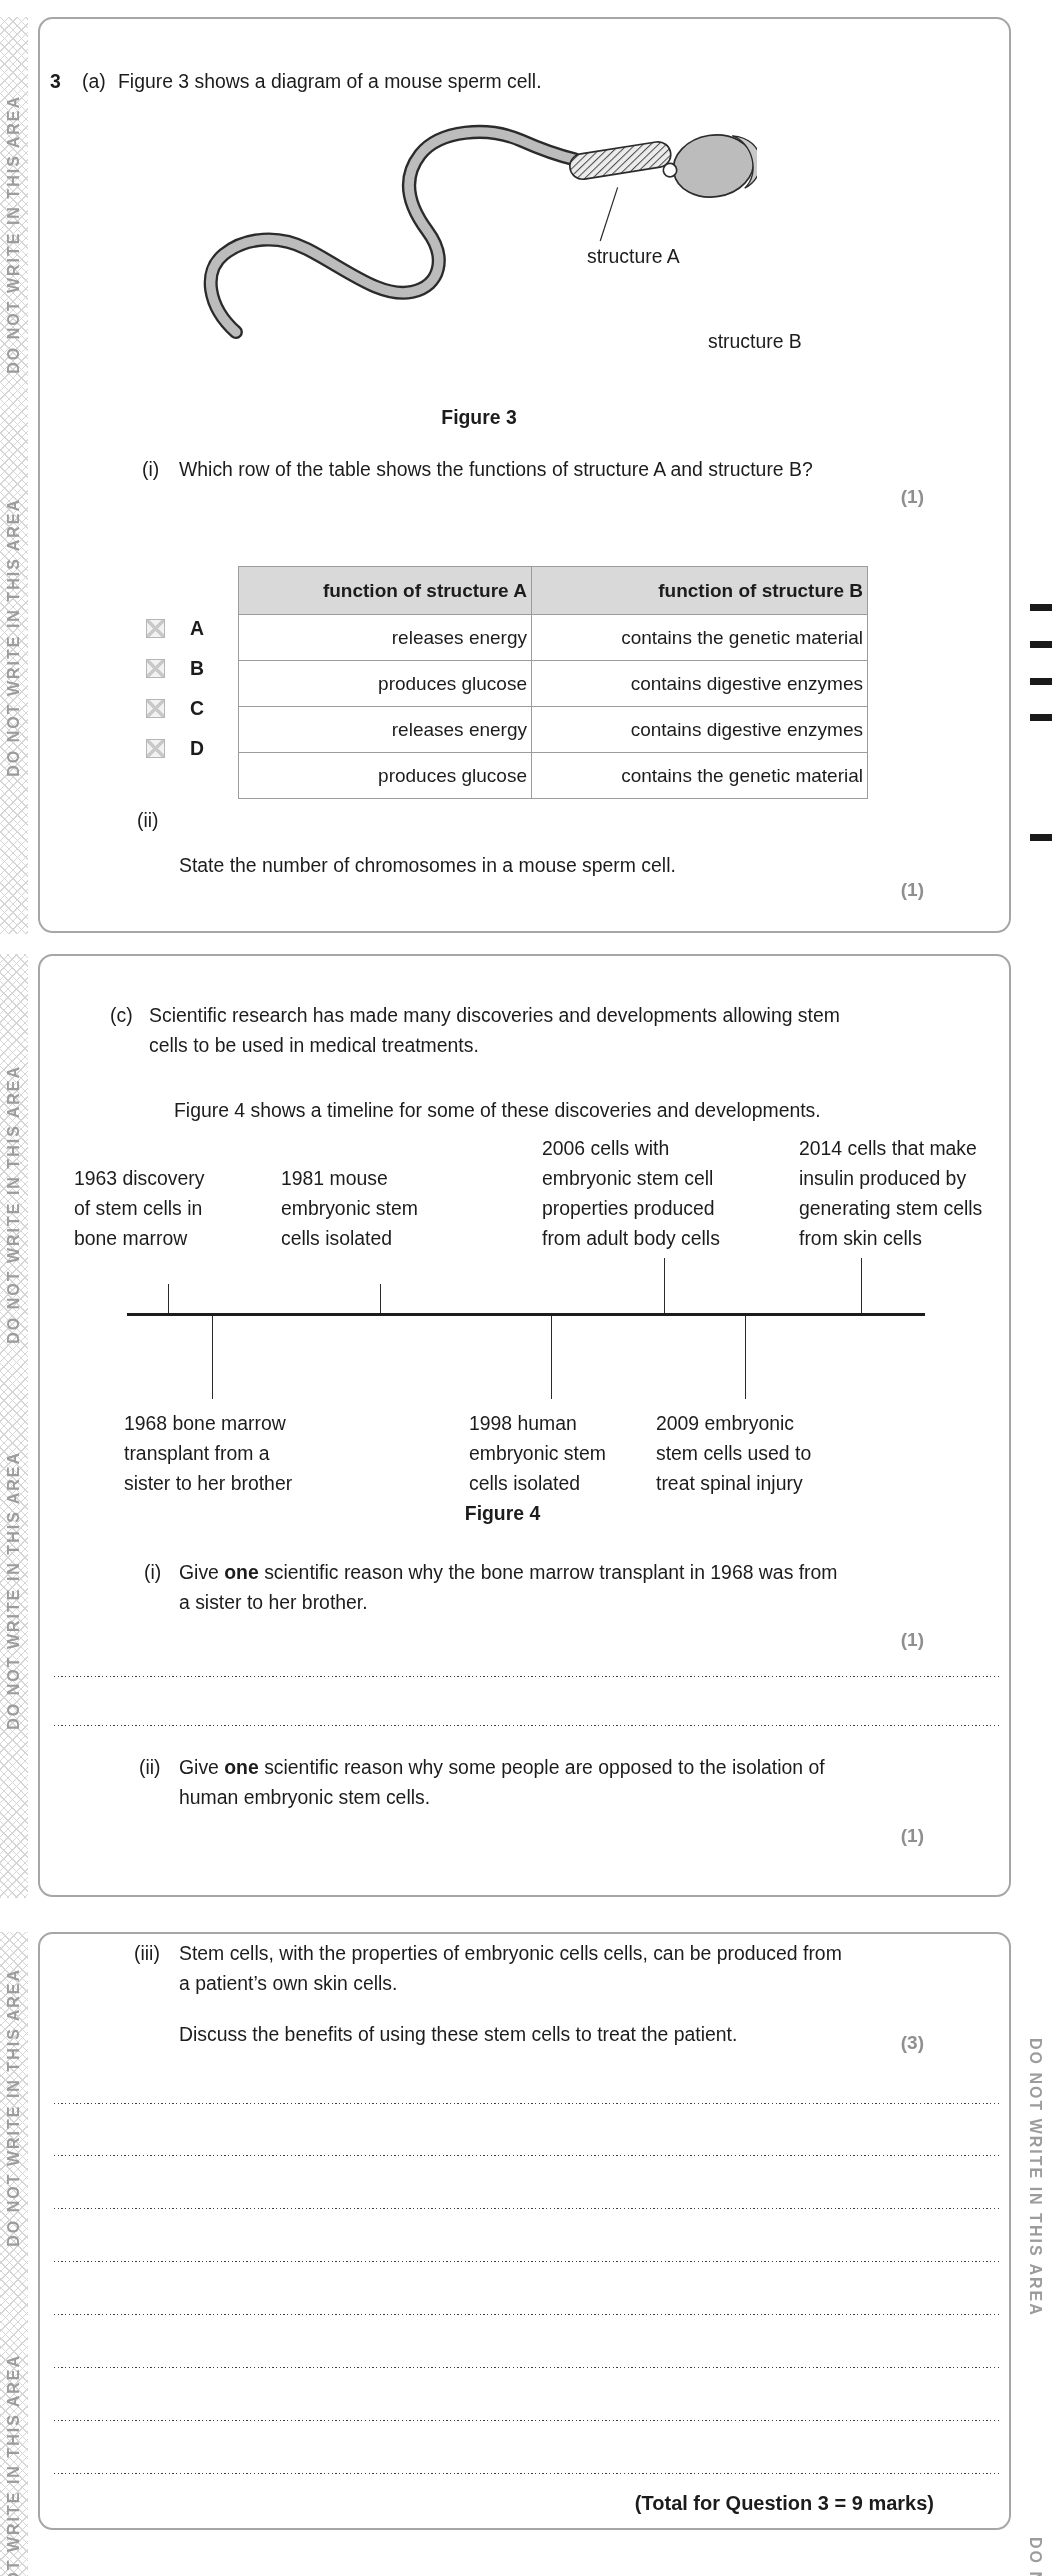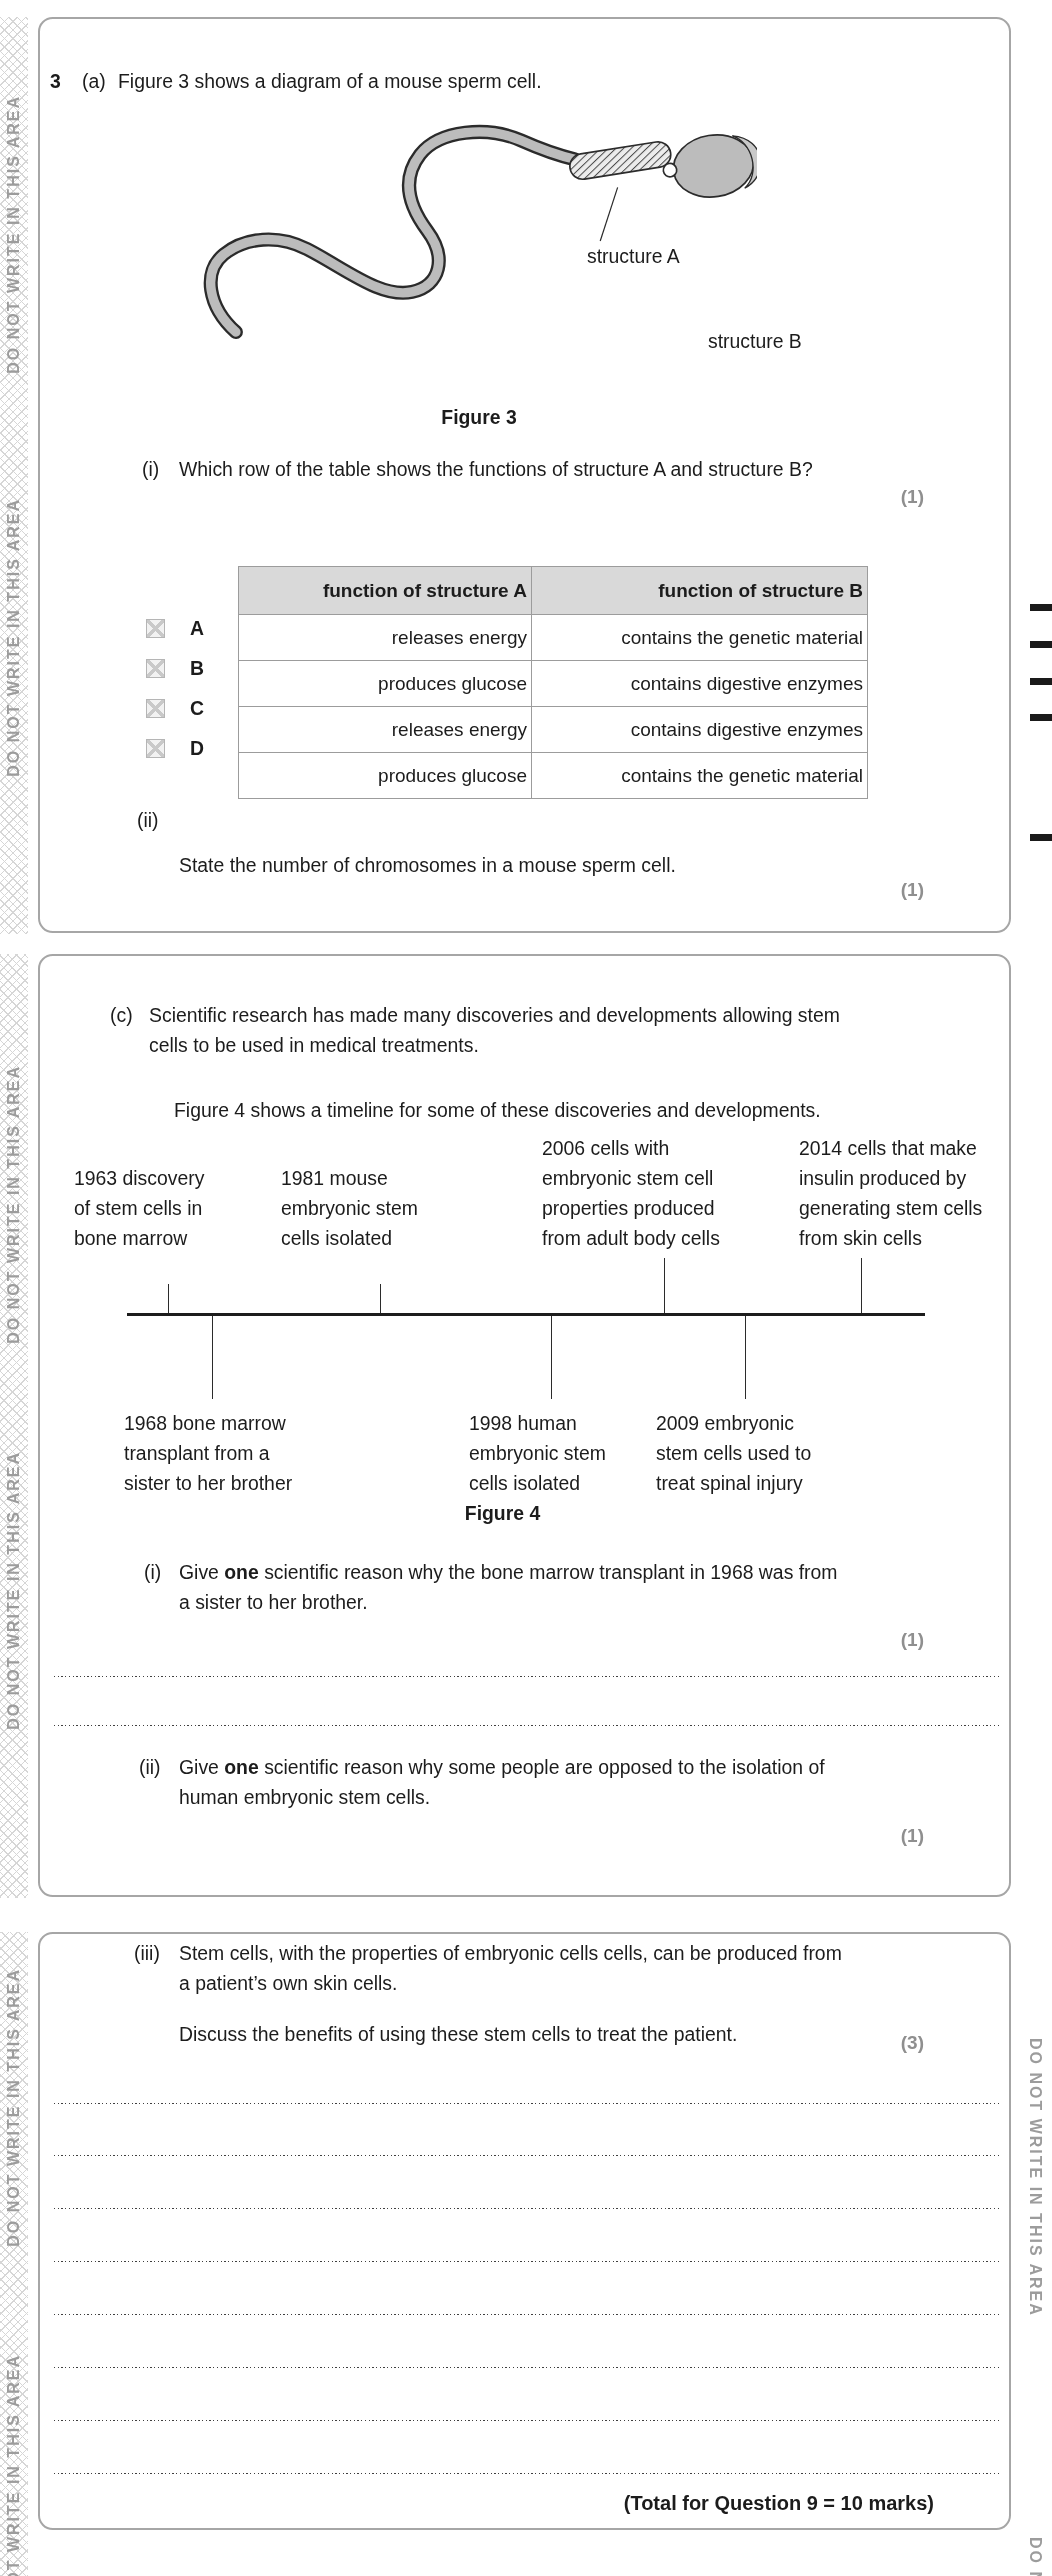--- a/index.html
+++ b/index.html
@@ -217,16 +217,16 @@
 
   <div class="dotline" style="left:54px;top:2103px;width:945px;"></div>
   <div class="dotline" style="left:54px;top:2155px;width:945px;"></div>
   <div class="dotline" style="left:54px;top:2208px;width:945px;"></div>
   <div class="dotline" style="left:54px;top:2261px;width:945px;"></div>
   <div class="dotline" style="left:54px;top:2314px;width:945px;"></div>
   <div class="dotline" style="left:54px;top:2367px;width:945px;"></div>
   <div class="dotline" style="left:54px;top:2420px;width:945px;"></div>
   <div class="dotline" style="left:54px;top:2473px;width:945px;"></div>
 
-  <div class="abs bold" style="right:119px;top:2492px;font-size:20px;">(Total for Question 9 = 10 marks)</div>
+  <div class="abs bold" style="right:119px;top:2492px;font-size:20px;">(Total for Question 3 = 9 marks)</div>
 
 </div>
 
 
 </body></html>

